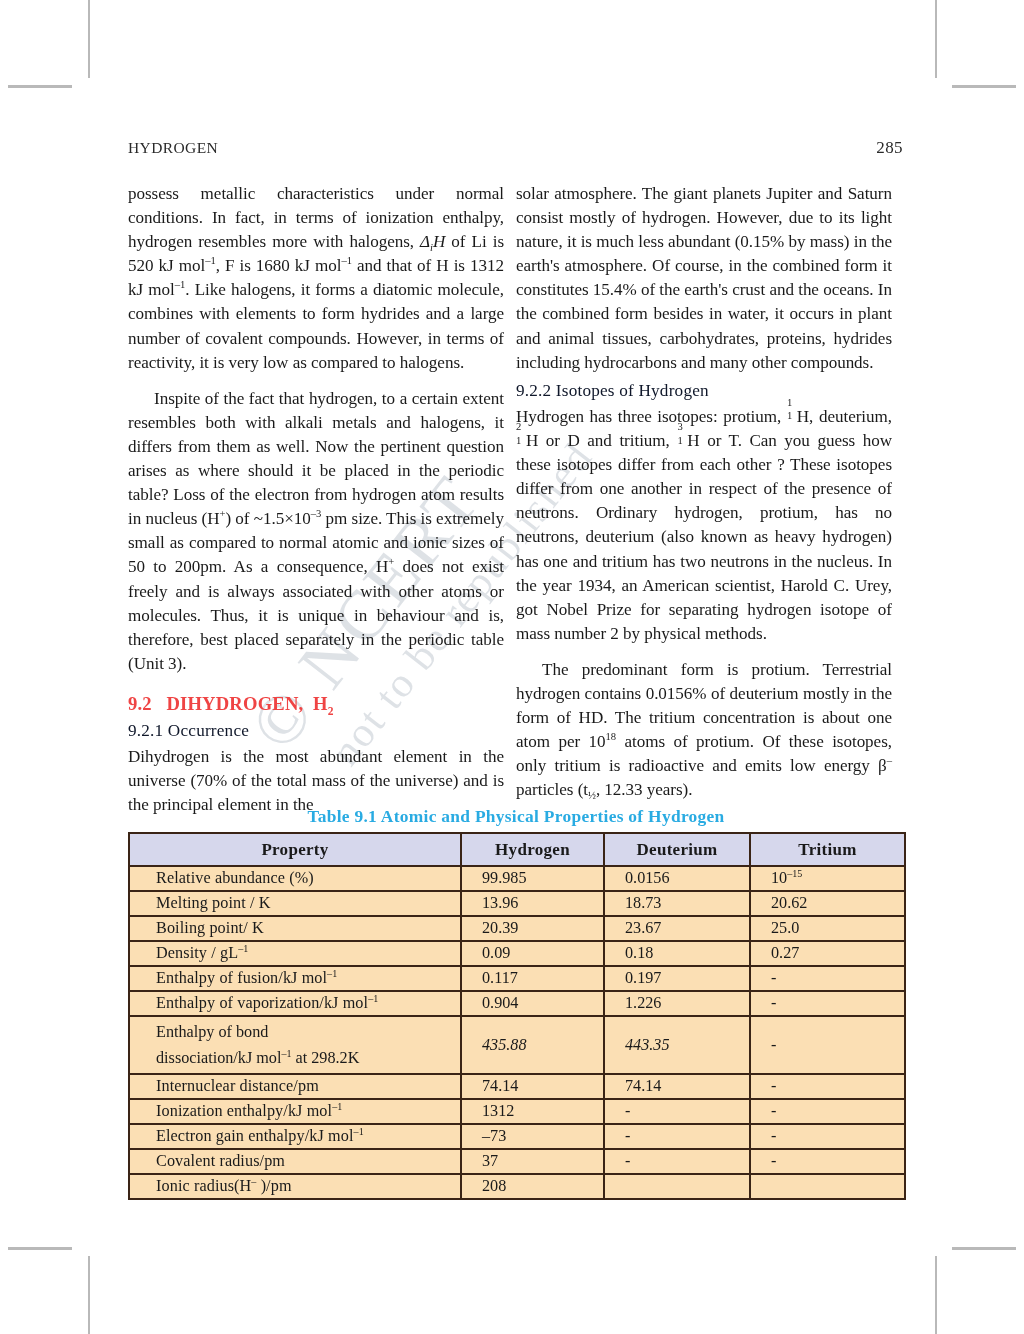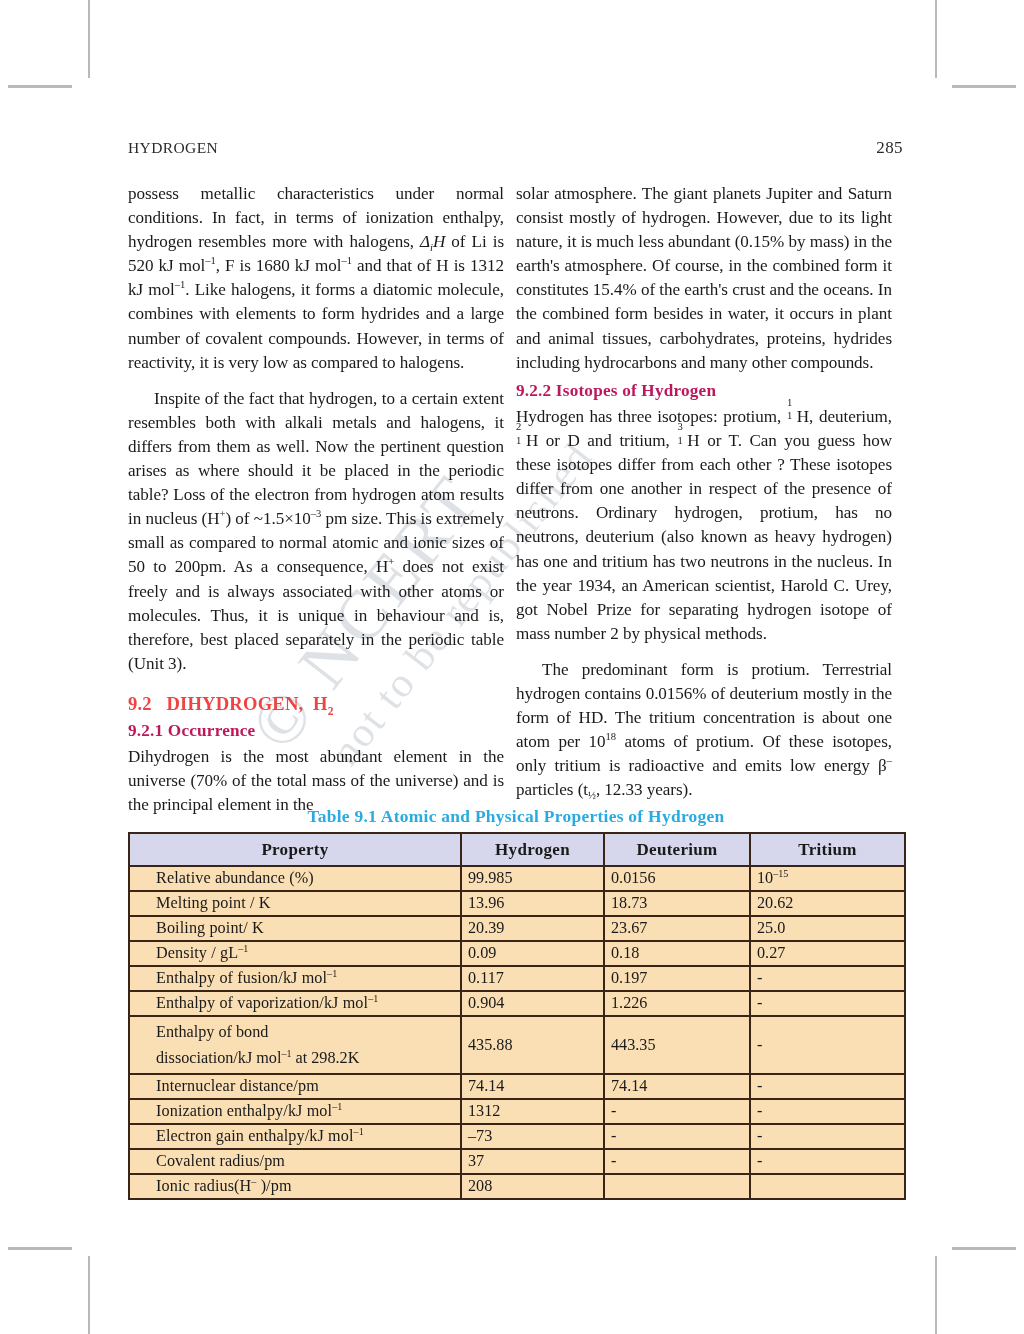--- a/index.html
+++ b/index.html
@@ -122,22 +122,22 @@
     margin: 17px 0 6px 0;
     font-size: 18.6px;
     font-weight: bold;
     color: #ef4444;
     letter-spacing: .2px;
     font-family: "Liberation Serif", serif;
   }
   h3.subsec {
     margin: 6px 0 4px 0;
     font-size: 17.2px;
-    font-weight: bold;
-    color: #be185d;
+    font-weight: normal;
+    color: #0f172a;
     letter-spacing: .2px;
     font-family: "Liberation Serif", serif;
   }
   h3.subsec.tight { margin-top: 0; }
 
   
   .table-caption {
     position: absolute;
     left: 128px;
     top: 806px;
@@ -155,21 +155,21 @@
     top: 832px;
     width: 776px;
     border-collapse: collapse;
     font-family: "Liberation Serif", serif;
     font-size: 16.2px;
     color: #1a1a1a;
     table-layout: fixed;
   }
   table.props th, table.props td {
     border: 2.1px solid #3a2416;
-    padding: 2px 6px;
+    padding: 2px 20px;
     background: #fbdfb4;
     height: 25px;
     box-sizing: border-box;
   }
   table.props thead th {
     background: #d6d7ec;
     font-weight: bold;
     text-align: center;
     height: 33px;
     font-size: 17px;
@@ -180,21 +180,21 @@
     padding-left: 26px;
     letter-spacing: .1px;
   }
   table.props td.val { }
   table.props td.bond {
     padding-left: 26px;
     height: 57px;
     vertical-align: middle;
     line-height: 26px;
   }
-  table.props td.bondval { vertical-align: middle; }
+  table.props td.bondval { vertical-align: middle; font-style: italic; }
   col.c1 { width: 332px; }
   col.c2 { width: 143px; }
   col.c3 { width: 146px; }
   col.c4 { width: 155px; }
 </style>
 </head>
 <body>
 
 <div class="cropmark cm-tl-v"></div>
 <div class="cropmark cm-tl-h"></div>

